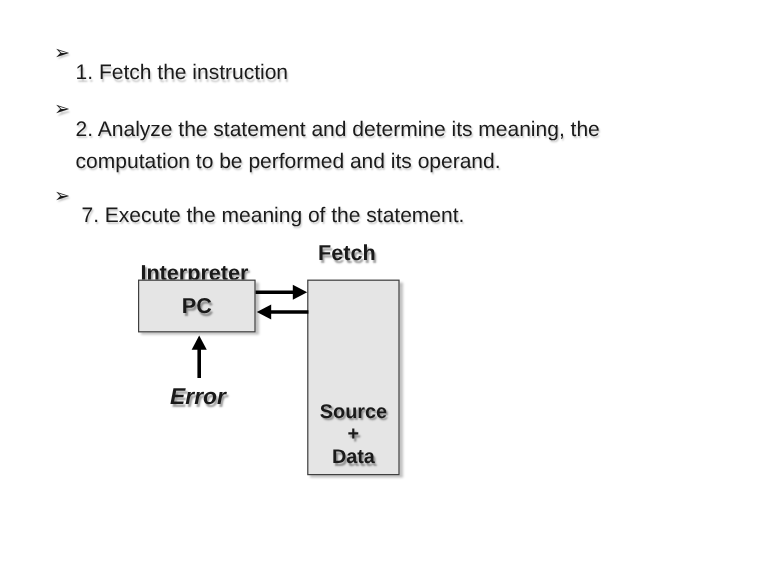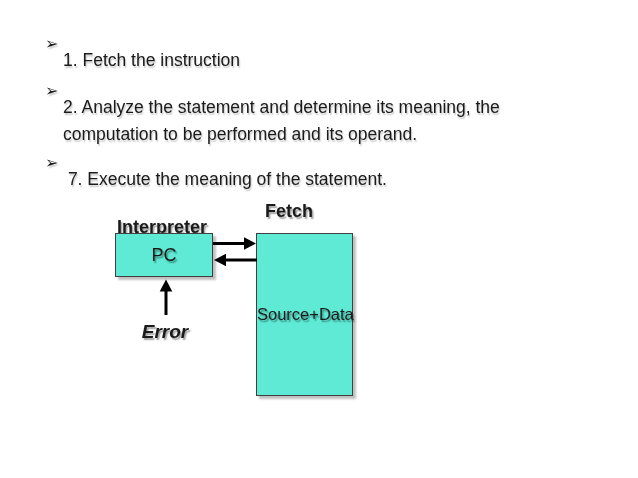--- a/index.html
+++ b/index.html
@@ -51,41 +51,41 @@
     font-weight: bold;
     text-shadow: 1.5px 2px 1.5px rgba(0,0,0,0.38);
     white-space: nowrap;
   }
   #interpreter-label { left: 117px; top: 217px; }
   #memory-label      { left: 265px; top: 201px; }
 
   .dbox {
     position: absolute;
     box-sizing: border-box;
-    background: #5eead4;
+    background: #e5e5e5;
     border: 1.6px solid var(--border-color, #3f3f3f);
     box-shadow: 2.5px 2.5px 2px rgba(0,0,0,0.25);
-    font-weight: normal;
+    font-weight: bold;
     text-align: center;
     text-shadow: 1.5px 2px 1.5px rgba(0,0,0,0.38);
   }
   #pc-box {
     left: 115px; top: 233px;
     width: 98px; height: 44px;
     display: flex;
     align-items: center;
     justify-content: center;
     font-size: 18px;
   }
   #source-box {
     left: 256px; top: 233px;
-    width: 97px; height: 163px;
+    width: 77px; height: 163px;
     display: flex;
-    flex-direction: row;
-    justify-content: flex-start;
+    flex-direction: column;
+    justify-content: flex-end;
     align-items: center;
     font-size: 16.5px;
     padding: 4px 0;
   }
 
   #error-label {
     position: absolute;
     left: 133px; top: 321px;
     width: 64px;
     text-align: center;

